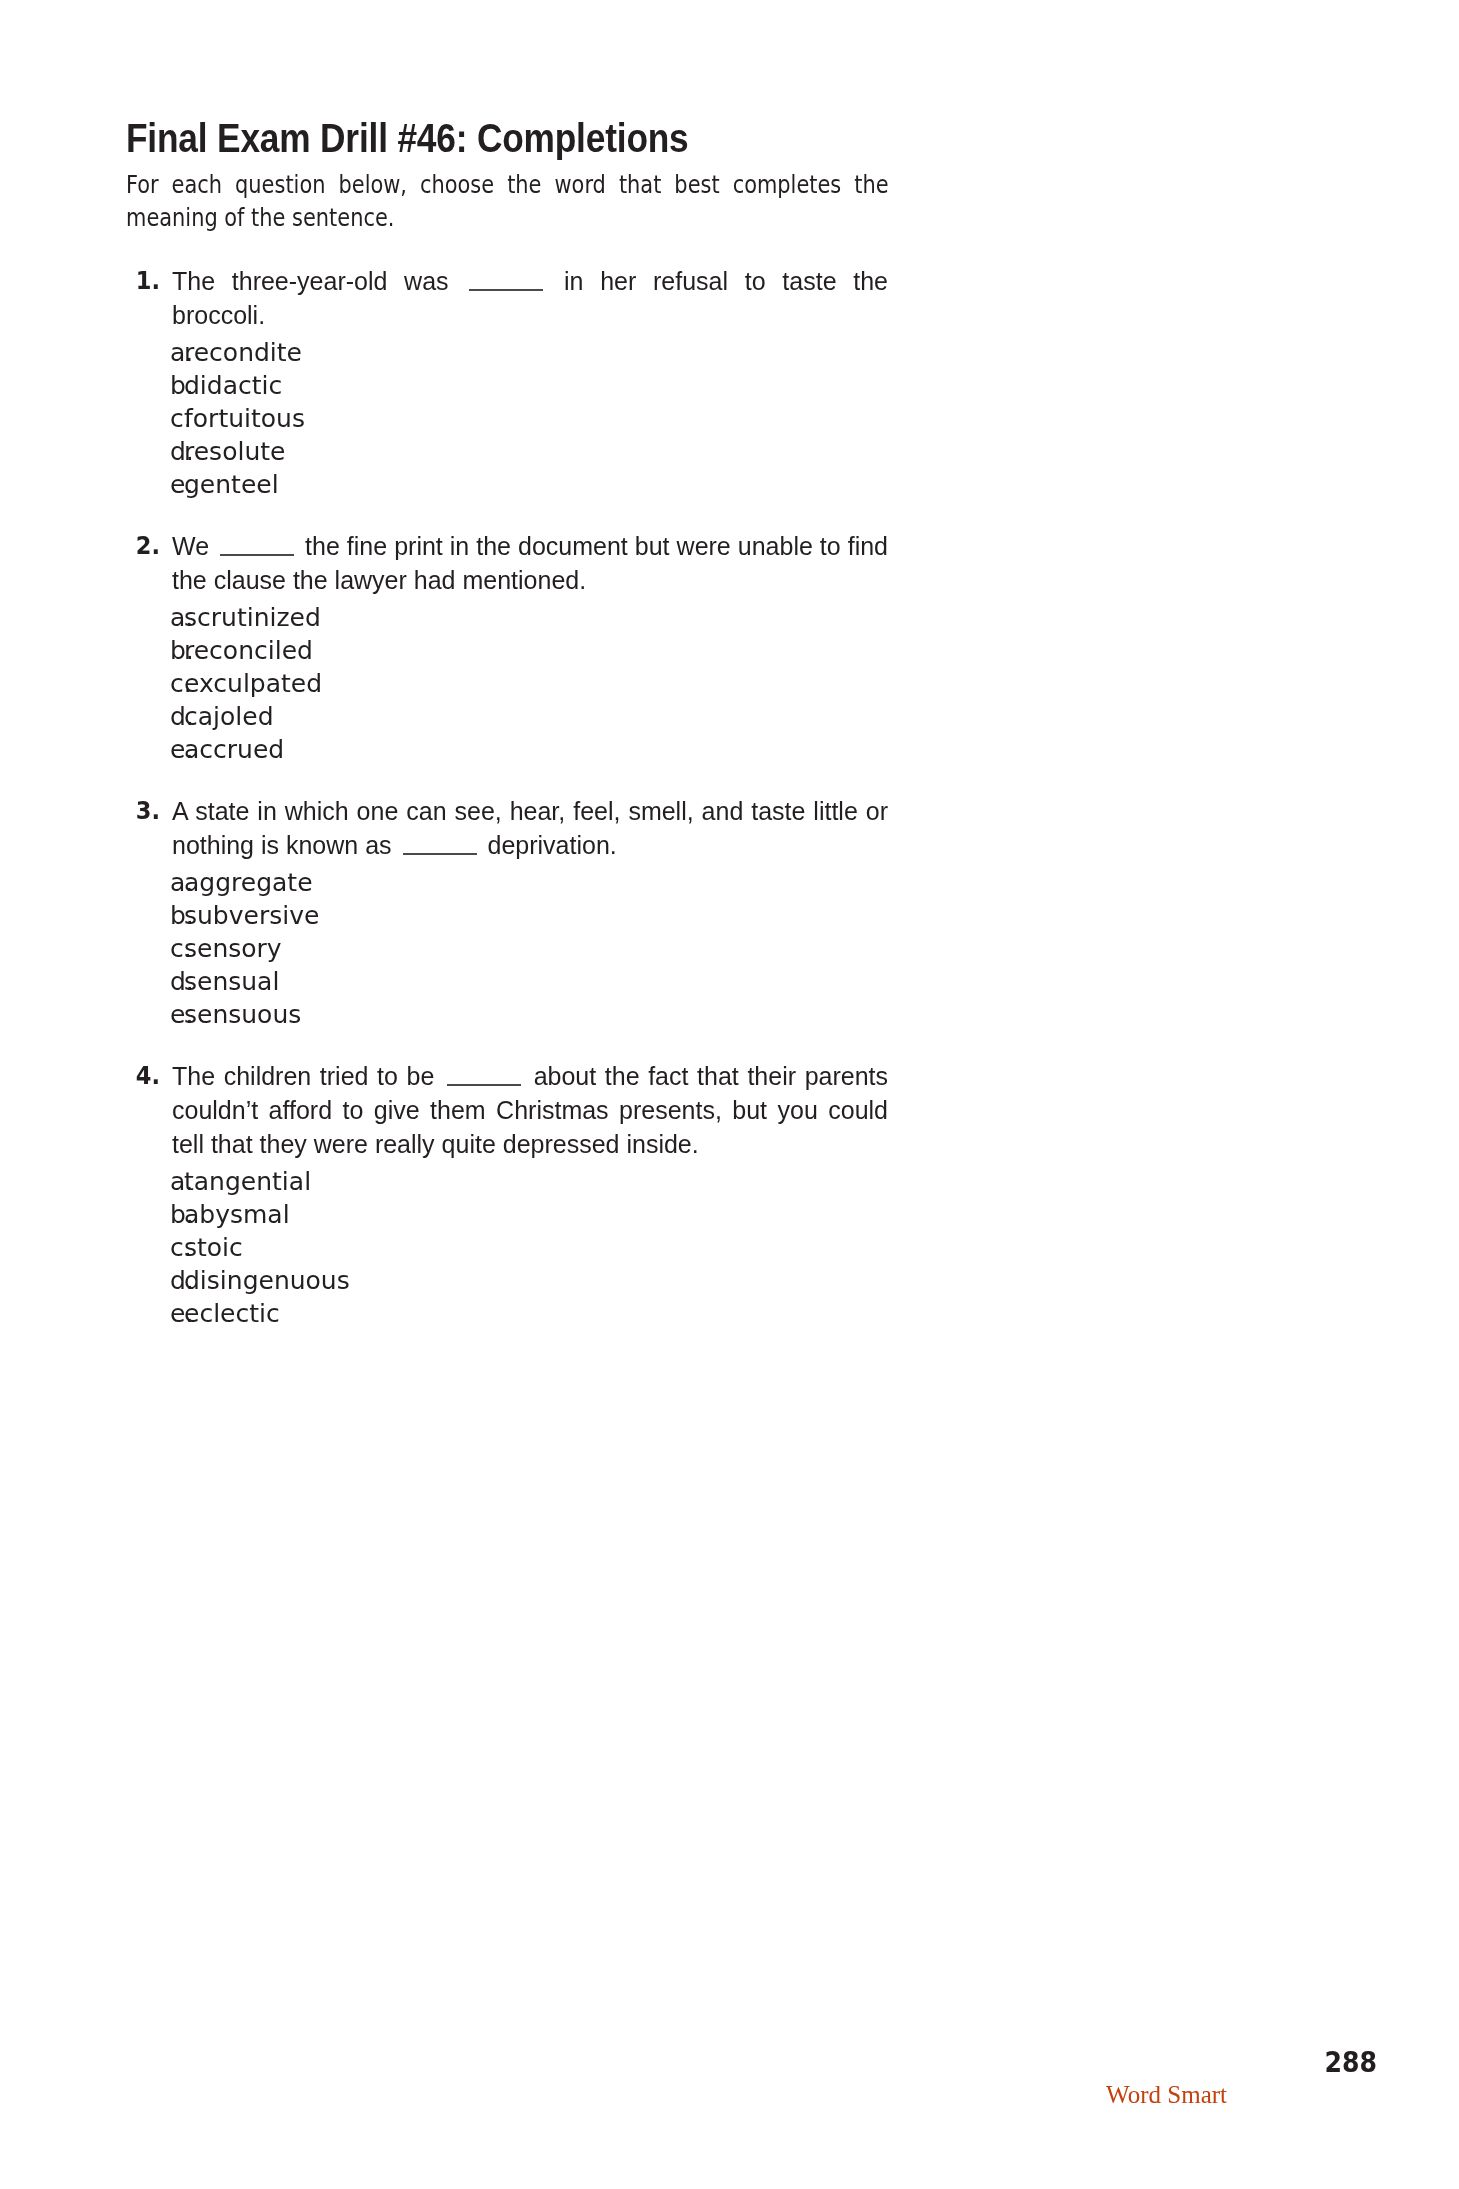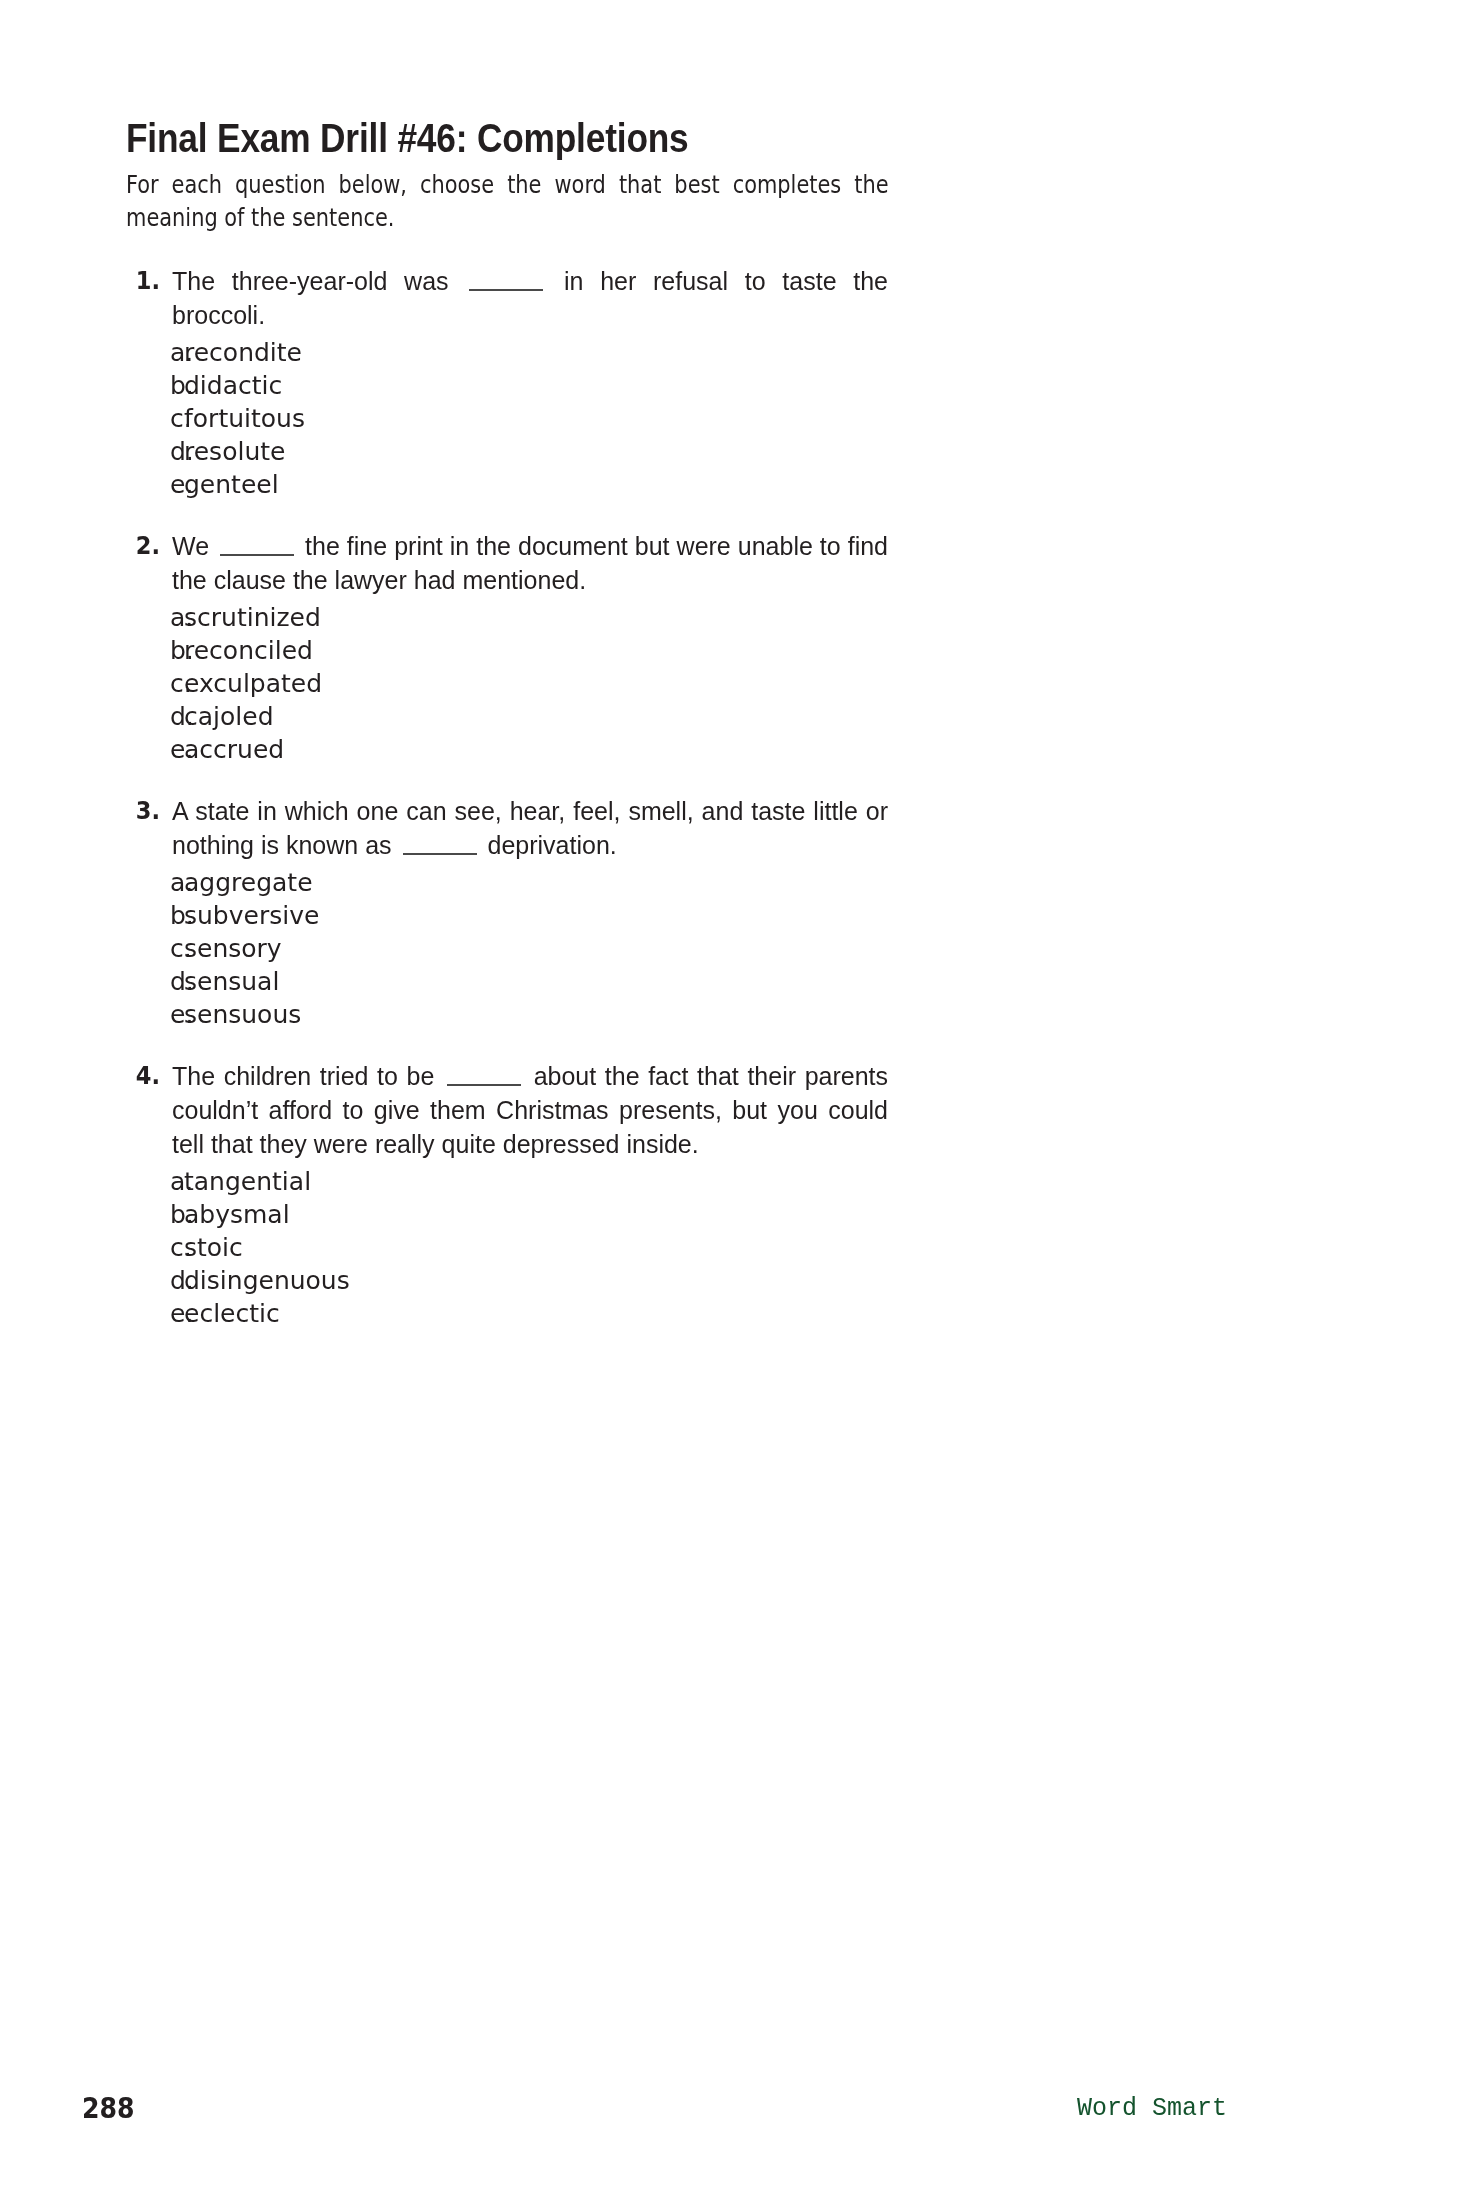--- a/index.html
+++ b/index.html
@@ -133,37 +133,38 @@
   .choice-word {
     flex: 1 1 auto;
     padding-left: 12px;
   }
 
   
   .footer {
     position: absolute;
     left: 82px;
     right: 82px;
-    bottom: 64px;
+    bottom: 78px;
     display: flex;
     align-items: flex-end;
     justify-content: space-between;
+    flex-direction: column;
   }
   .folio {
     font-family: "DejaVu Sans Condensed", "Liberation Sans", sans-serif;
     font-weight: 700;
     font-size: 28px;
     line-height: 32px;
     color: #231f20;
   }
   .running-head {
-    font-family: Liberation Mono, monospace;
+    font-family: Liberation Serif, serif;
     font-size: 25px;
     line-height: 32px;
-    color: #14532d;
+    color: #c2410c;
     padding-right: 150px;
   }
 </style>
 </head>
 <body>
 
 <div class="page">
 
   <div class="content">
 

